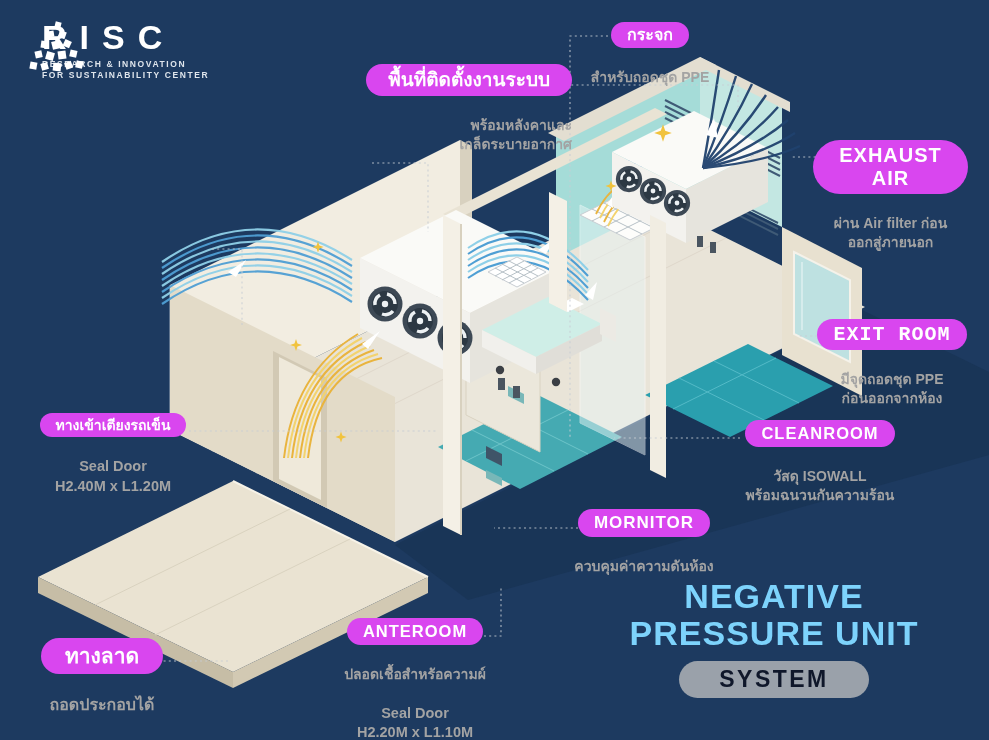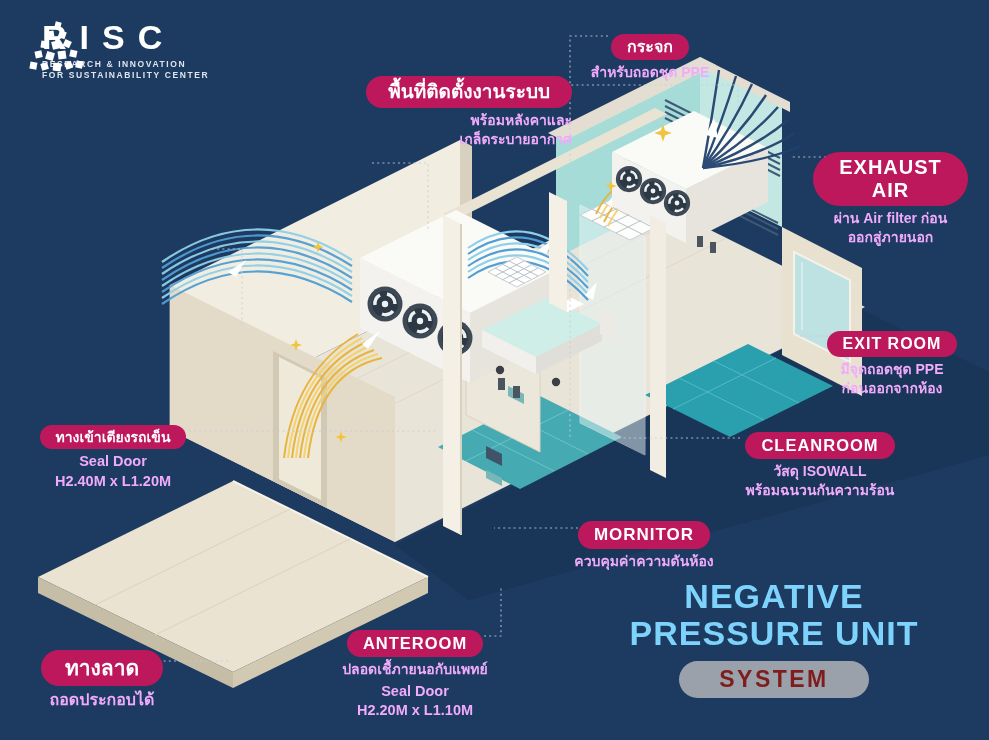--- a/index.html
+++ b/index.html
@@ -11,43 +11,43 @@
   }
   .stage svg{position:absolute;left:0;top:0;}
   
   .logo{position:absolute;left:28px;top:20px;display:flex;align-items:flex-start;}
   .logo-text{margin-left:14px;}
   .logo-name{font-size:34px;font-weight:600;letter-spacing:13px;line-height:1;color:#fff;}
   .logo-tag{font-size:8.5px;font-weight:700;letter-spacing:1.6px;color:#dfe5ec;margin-top:5px;line-height:1.35;white-space:pre-line;}
   
   .callout{position:absolute;text-align:center;z-index:5;}
   .pill{
-    display:inline-block;background:#be185d;color:#fff;border-radius:30px;
-    font-weight:800;padding:4px 16px;line-height:1.15;white-space:pre-line;margin-top:12px;
+    display:inline-block;background:#d946ef;color:#fff;border-radius:30px;
+    font-weight:800;padding:4px 16px;line-height:1.15;white-space:pre-line;
   }
   .pill.en{letter-spacing:1px;}
-  .desc{color:#f0abfc;font-weight:700;font-size:14px;line-height:1.35;margin-top:3px;white-space:pre-line;}
+  .desc{color:#a3a3a3;font-weight:700;font-size:14px;line-height:1.35;margin-top:20px;white-space:pre-line;}
   .desc.bold{font-size:14.5px;font-weight:800;}
   .c1{left:575px;top:22px;width:150px;}  .c1 .pill{font-size:16px;}
   .c2{left:338px;top:64px;width:234px;text-align:right;}  .c2 .pill{font-size:19px;padding:5px 22px;}
   .c3{left:188px;top:145px;width:194px;} .c3 .pill{font-size:16px;}
   .c4{left:813px;top:140px;width:155px;} .c4 .pill{font-size:20px;}
   .c5{left:25px;top:224px;width:226px;}  .c5 .pill{font-size:15.5px;letter-spacing:.6px;}
-  .c6{left:816px;top:319px;width:152px;} .c6 .pill{font-size:16px;}
+  .c6{left:816px;top:319px;width:152px;} .c6 .pill{font-size:20px;font-family:Liberation Mono, monospace;}
   .c7{left:30px;top:413px;width:166px;}  .c7 .pill{font-size:14px;}
   .c8{left:726px;top:420px;width:188px;} .c8 .pill{font-size:16.5px;}
   .c9{left:563px;top:509px;width:162px;} .c9 .pill{font-size:17px;}
   .c10{left:333px;top:618px;width:164px;}.c10 .pill{font-size:16.5px;}
   .c11{left:36px;top:638px;width:132px;} .c11 .pill{font-size:21px;padding:6px 24px;}
   .c11 .desc{font-size:16px;}
   
   .title{position:absolute;left:593px;top:578px;width:362px;text-align:center;z-index:5;}
   .title-line{font-size:34px;font-weight:800;letter-spacing:1px;line-height:1.08;color:#7dd3fc;}
   .badge{
-    display:inline-block;margin-top:10px;background:#9aa1aa;color:#7f1d1d;
+    display:inline-block;margin-top:10px;background:#9aa1aa;color:#0f172a;
     border-radius:24px;padding:5px 40px;font-size:23px;font-weight:800;letter-spacing:2.5px;
   }
 </style>
 </head>
 <body>
 
 <div class="stage">
 
   <svg width="989" height="740" viewBox="0 0 989 740">
     <defs>
@@ -356,21 +356,21 @@
 พร้อมฉนวนกันความร้อน</div>
   </div>
 
   <div class="callout c9">
     <span class="pill en">MORNITOR</span>
     <div class="desc">ควบคุมค่าความดันห้อง</div>
   </div>
 
   <div class="callout c10">
     <span class="pill en">ANTEROOM</span>
-    <div class="desc">ปลอดเชื้ภายนอกับแพทย์</div>
+    <div class="desc">ปลอดเชื้อสำหรัอความผ์</div>
     <div class="desc bold">Seal Door
 H2.20M x L1.10M</div>
   </div>
 
   <div class="callout c11">
     <span class="pill">ทางลาด</span>
     <div class="desc">ถอดประกอบได้</div>
   </div>
 
   <div class="title">

